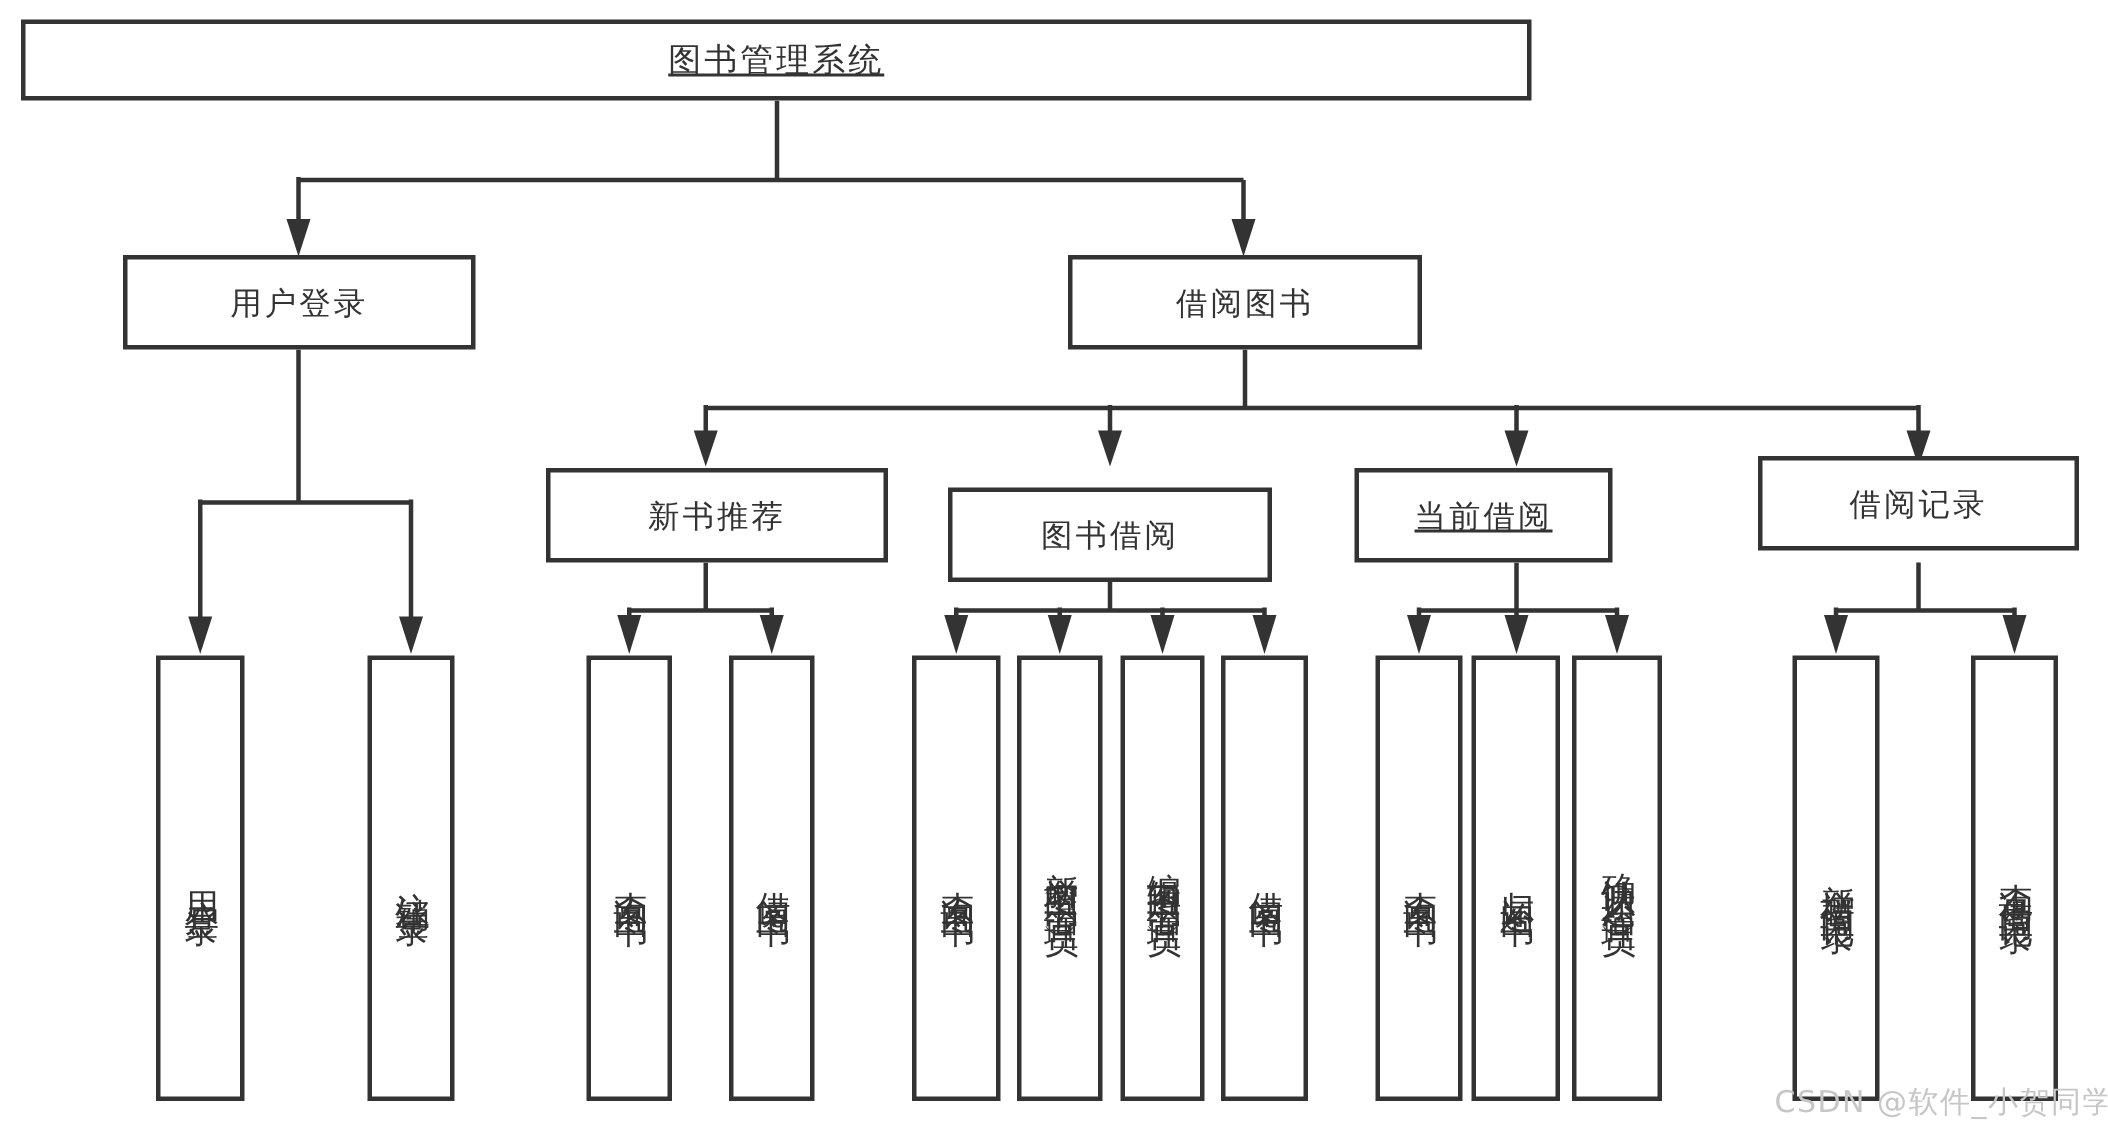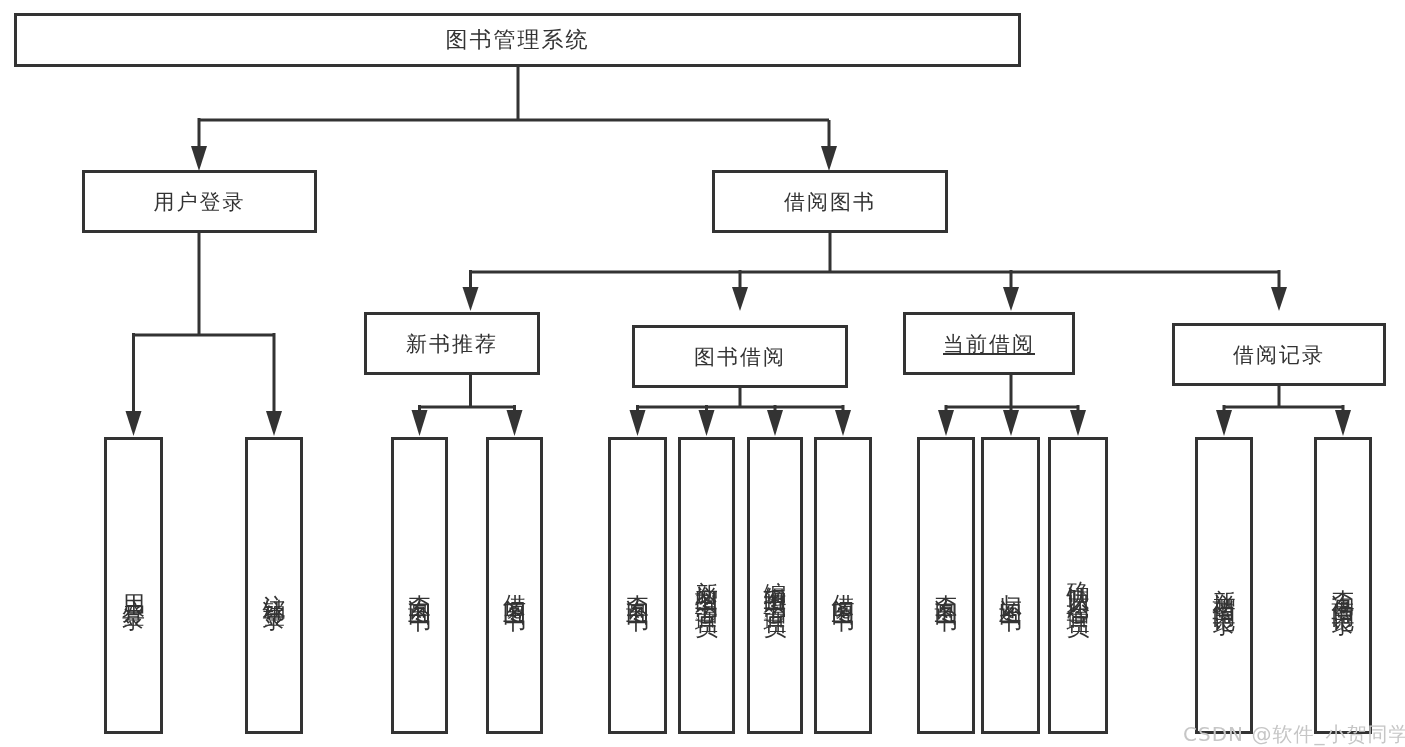--- a/index.html
+++ b/index.html
@@ -17,21 +17,21 @@
     box-sizing: border-box;
     border: 3px solid #333333;
     background: #ffffff;
     color: #333333;
     display: flex;
     align-items: center;
     justify-content: center;
     z-index: 1;
   }
   .hbox { font-size: 21px; letter-spacing: 2px; white-space: nowrap; }
-  .root-box { font-size: 22px; }
+  .root-box { font-size: 22px; text-decoration: underline; }
   .vbox {
     writing-mode: vertical-rl;
     text-orientation: mixed;
     font-size: 23px;
     letter-spacing: 5px;
     line-height: 1;
   }
   .watermark {
     position: absolute;
     left: 1183px;
@@ -93,24 +93,24 @@
       <polygon points="1216,410 1232,410 1224,436"></polygon>
       <polygon points="1335,410 1351,410 1343,436"></polygon>
     </g>
   </svg>
 
   <div class="box hbox root-box" style="left:14px; top:13px; width:1007px; height:54px;">图书管理系统</div>
 
   <div class="box hbox" style="left:82px; top:170px; width:235px; height:63px;">用户登录</div>
   <div class="box hbox" style="left:712px; top:170px; width:236px; height:63px;">借阅图书</div>
 
-  <div class="box hbox" style="left:364px; top:312px; width:176px; height:63px;">新书推荐</div>
+  <div class="box hbox" style="left:364px; top:312px; width:228px; height:63px;">新书推荐</div>
   <div class="box hbox" style="left:632px; top:312px; width:216px; height:63px;margin-top:13px;">图书借阅</div>
   <div class="box hbox" style="left:903px; top:312px; width:172px; height:63px;text-decoration:underline;">当前借阅</div>
-  <div class="box hbox" style="left:1172px; top:323px; width:214px; height:63px;">借阅记录</div>
+  <div class="box hbox" style="left:1172px; top:304px; width:214px; height:63px;">借阅记录</div>
 
   <div class="box vbox" style="left:104px; top:437px; width:59px; height:297px;">用户登录</div>
   <div class="box vbox" style="left:245px; top:437px; width:58px; height:297px;">注销登录</div>
 
   <div class="box vbox" style="left:391px; top:437px; width:57px; height:297px;">查询图书</div>
   <div class="box vbox" style="left:486px; top:437px; width:57px; height:297px;">借阅图书</div>
 
   <div class="box vbox" style="left:608px; top:437px; width:59px; height:297px;">查询图书</div>
   <div class="box vbox" style="left:678px; top:437px; width:57px; height:297px;">新增图书（管理员）</div>
   <div class="box vbox" style="left:747px; top:437px; width:56px; height:297px;">编辑图书（管理员）</div>

